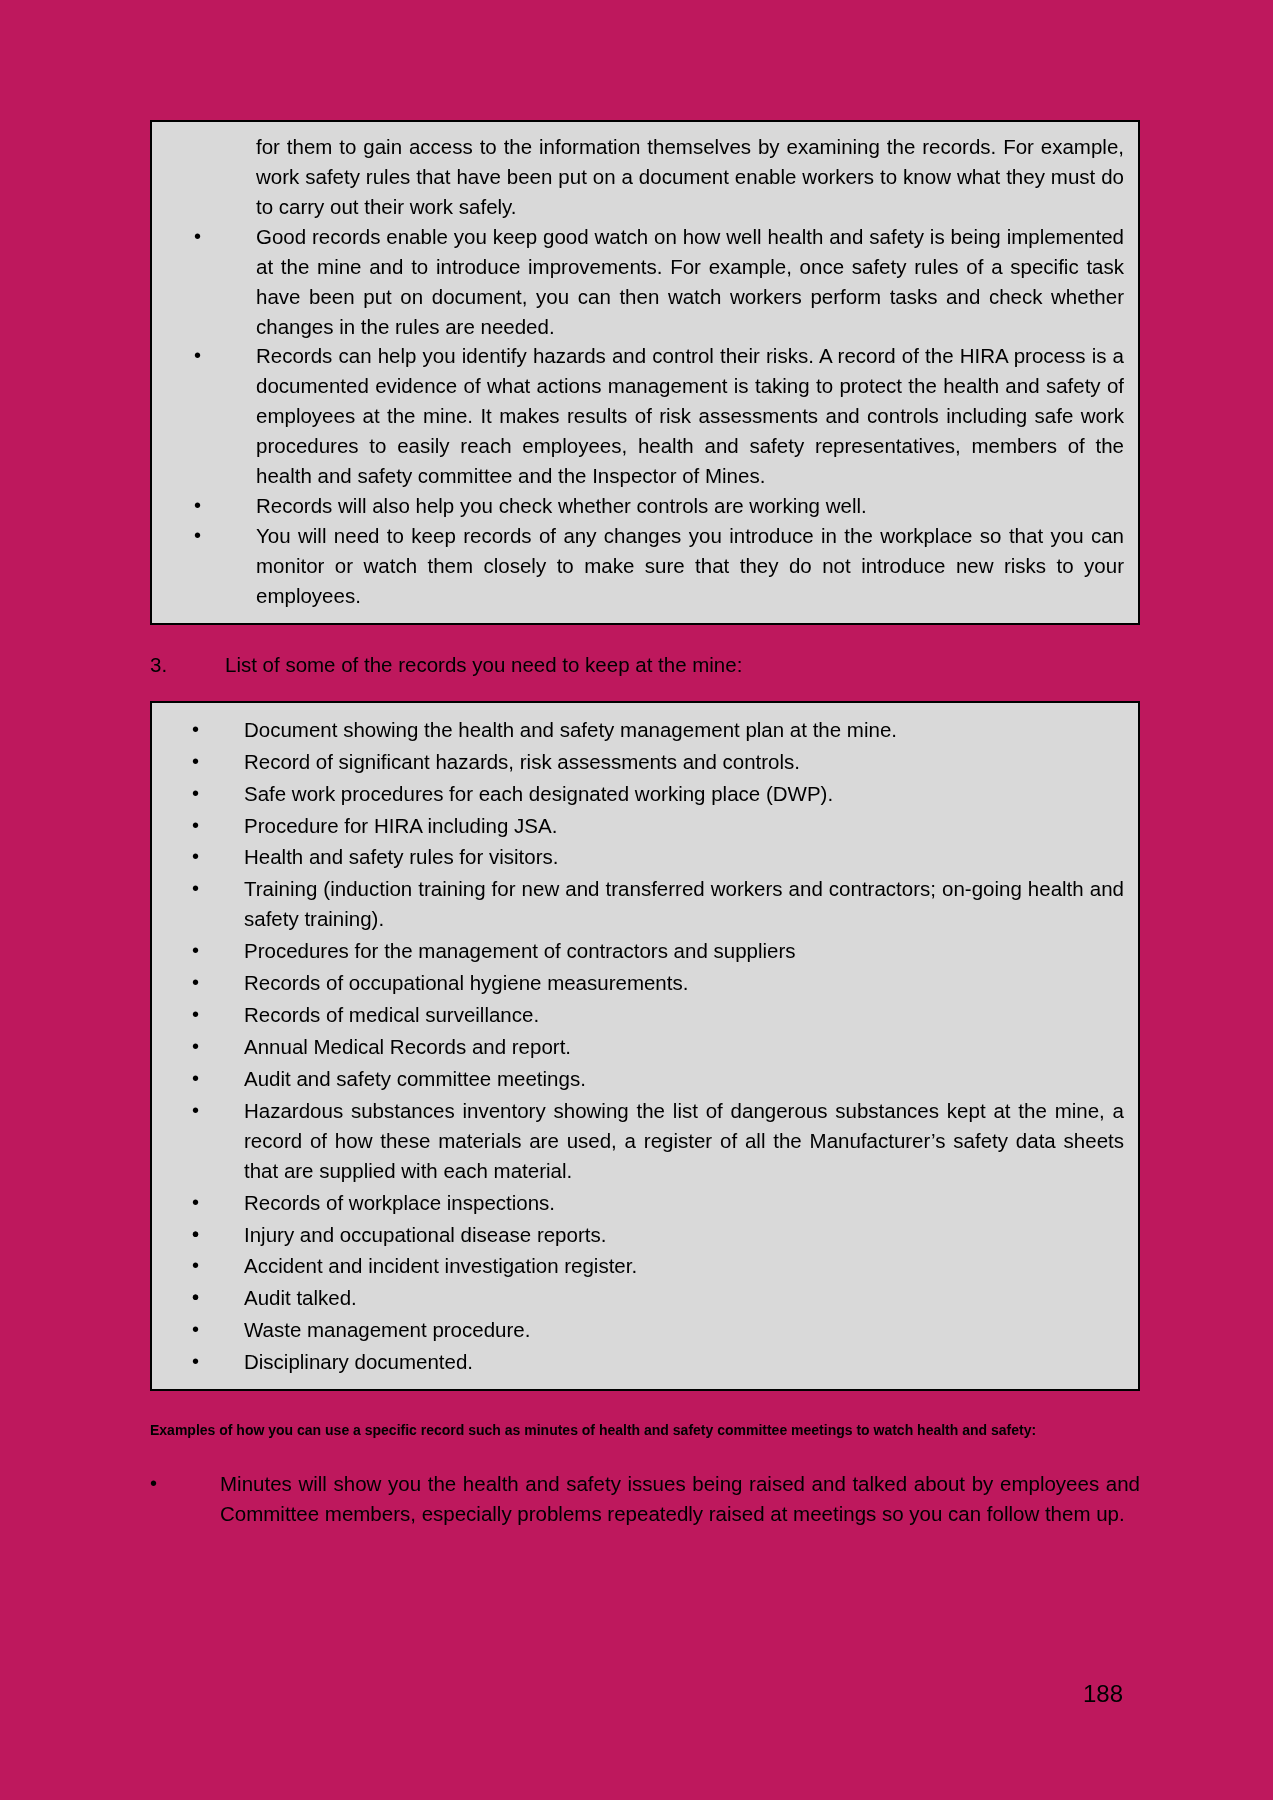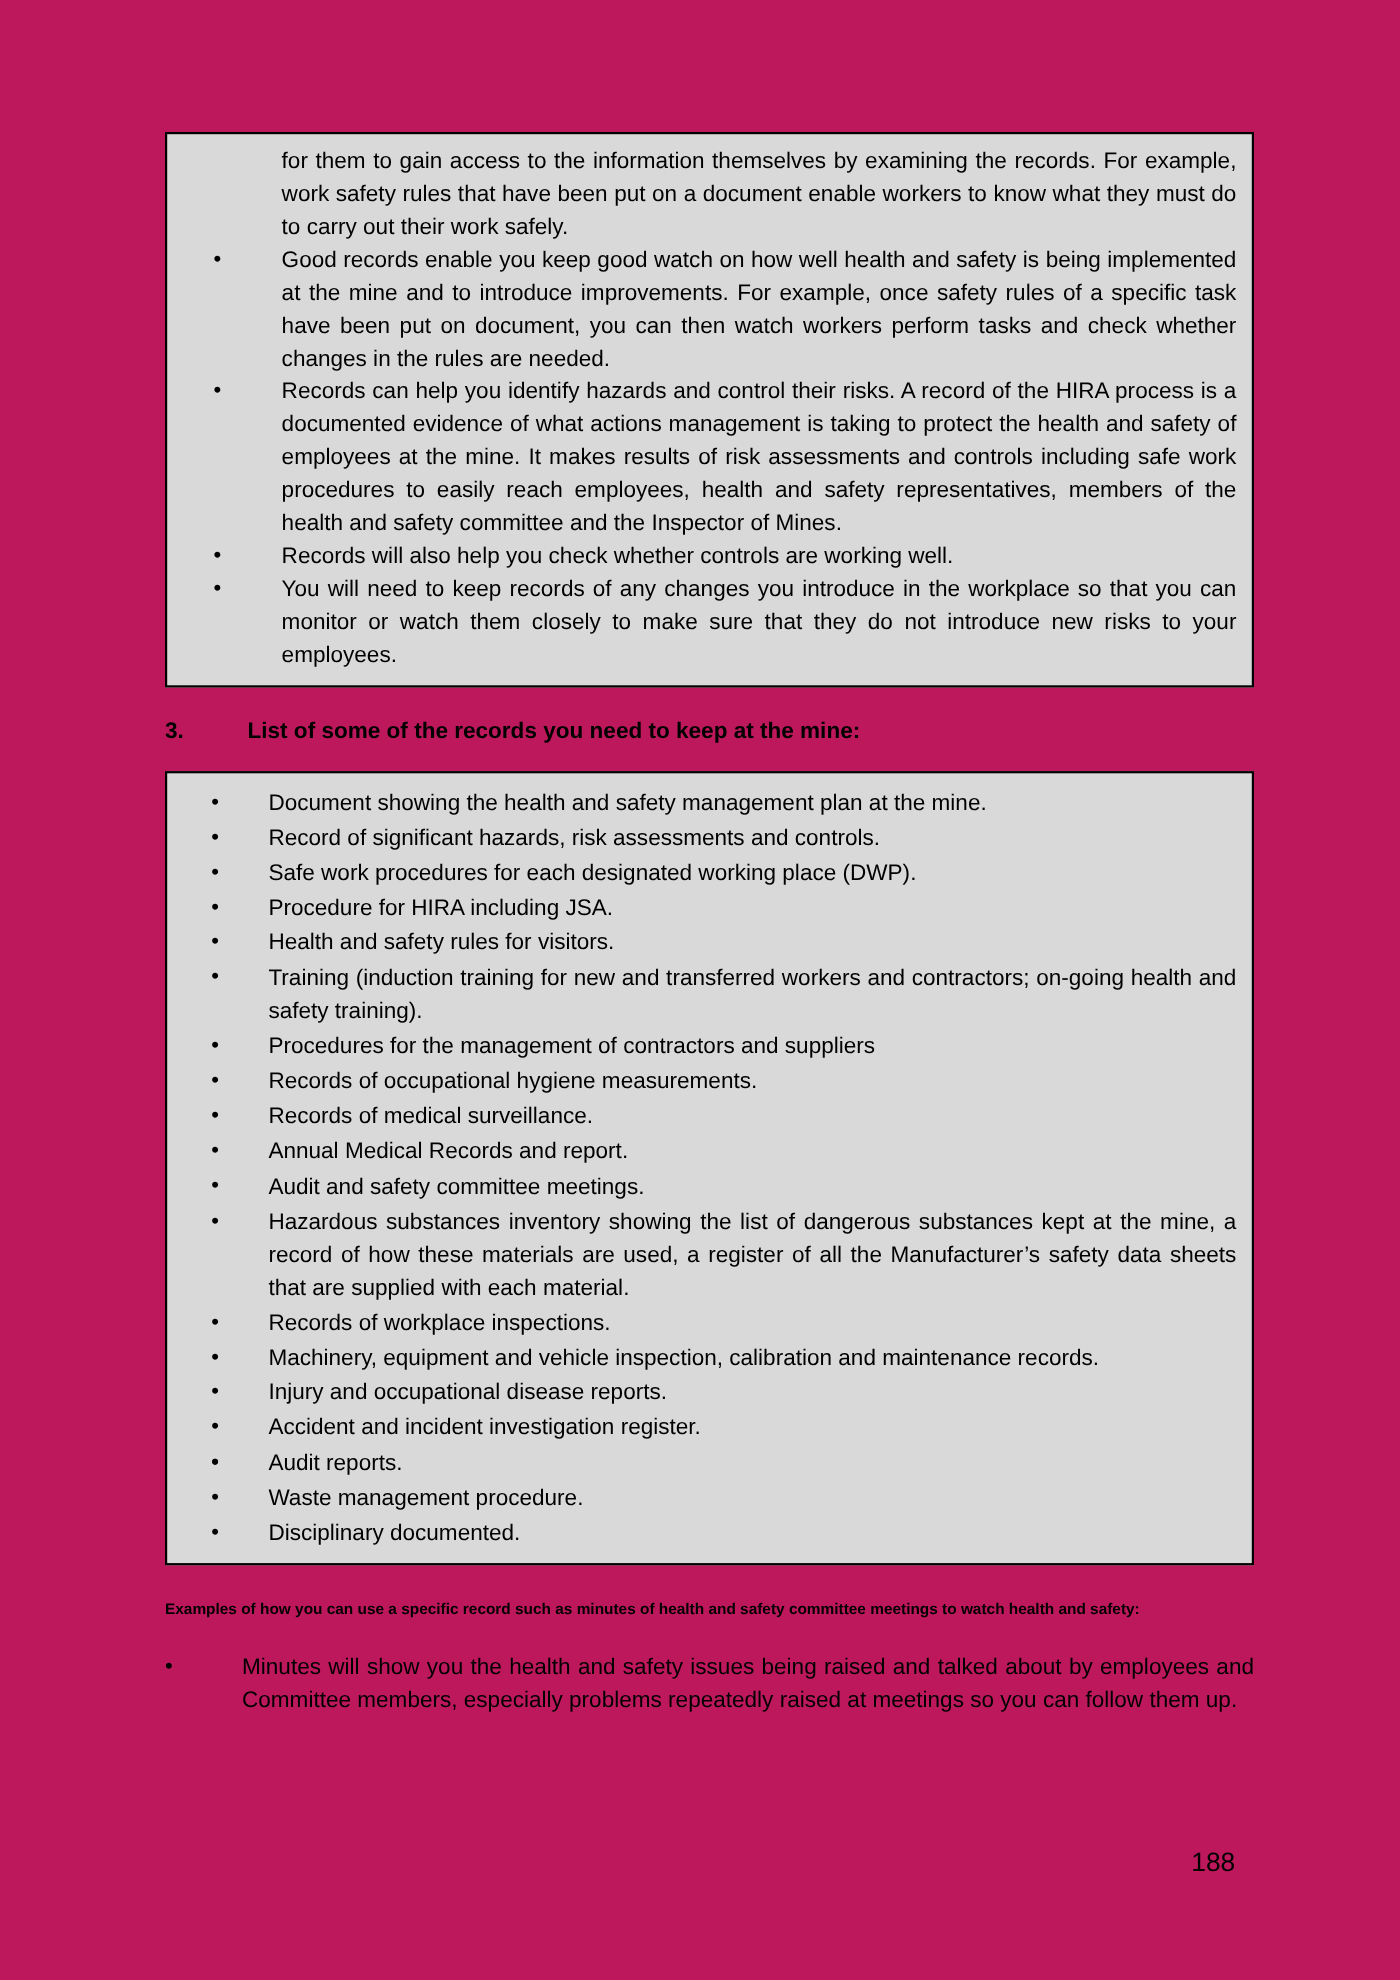--- a/index.html
+++ b/index.html
@@ -59,21 +59,21 @@
   }
 
   
   .box1 ul.bullets > li { padding-left: 90px; }
   .box1 ul.bullets > li .bullet { left: 28px; }
 
   .numbered {
     margin-top: 28px;
     margin-bottom: 24px;
     font-size: 20.5px;
-    font-weight: bold;
+    font-weight: normal;
     position: relative;
     padding-left: 0;
   }
   .numbered .num {
     display: inline-block;
     width: 75px;
   }
 
   .box2 {
     padding: 12px 14px 10px 14px;
@@ -162,25 +162,25 @@
         <li><span class="bullet">•</span><span>Procedure for HIRA including JSA.</span></li>
         <li><span class="bullet">•</span><span>Health and safety rules for visitors.</span></li>
         <li><span class="bullet">•</span><span> Training (induction training for new and transferred workers and contractors; on-going health and safety training).</span></li>
         <li><span class="bullet">•</span><span>Procedures for the management of contractors and suppliers</span></li>
         <li><span class="bullet">•</span><span>Records of occupational hygiene measurements.</span></li>
         <li><span class="bullet">•</span><span>Records of medical surveillance.</span></li>
         <li><span class="bullet">•</span><span>Annual Medical Records and report.</span></li>
         <li><span class="bullet">•</span><span>Audit and safety committee meetings.</span></li>
         <li><span class="bullet">•</span><span>Hazardous substances inventory showing the list of dangerous substances kept at the mine, a record of how these materials are used, a register of all the Manufacturer’s safety data sheets that are supplied with each material.</span></li>
         <li><span class="bullet">•</span><span>Records of workplace inspections.</span></li>
-        <li><span class="bullet">•</span><span>Machinery, equipment and vehicle inspection, calibration and maintenance records.</span></li>
+        <li><span class="bullet">•</span></li>
         <li><span class="bullet">•</span><span>Injury and occupational disease reports.</span></li>
         <li><span class="bullet">•</span><span>Accident and incident investigation register.</span></li>
         <li><span class="bullet">•</span></li>
-        <li><span class="bullet">•</span><span>Audit reports.</span></li>
+        <li><span class="bullet">•</span><span>Audit talked.</span></li>
         <li><span class="bullet">•</span><span>Waste management procedure.</span></li>
         <li><span class="bullet">•</span><span>Disciplinary documented.</span></li>
       </ul>
     </div>
 
     <div class="heading-bold">Examples of how you can use a specific record such as minutes of health and safety committee meetings to watch health and safety:</div>
 
     <ul class="outer">
       <li>
         <span class="bullet">•</span>

